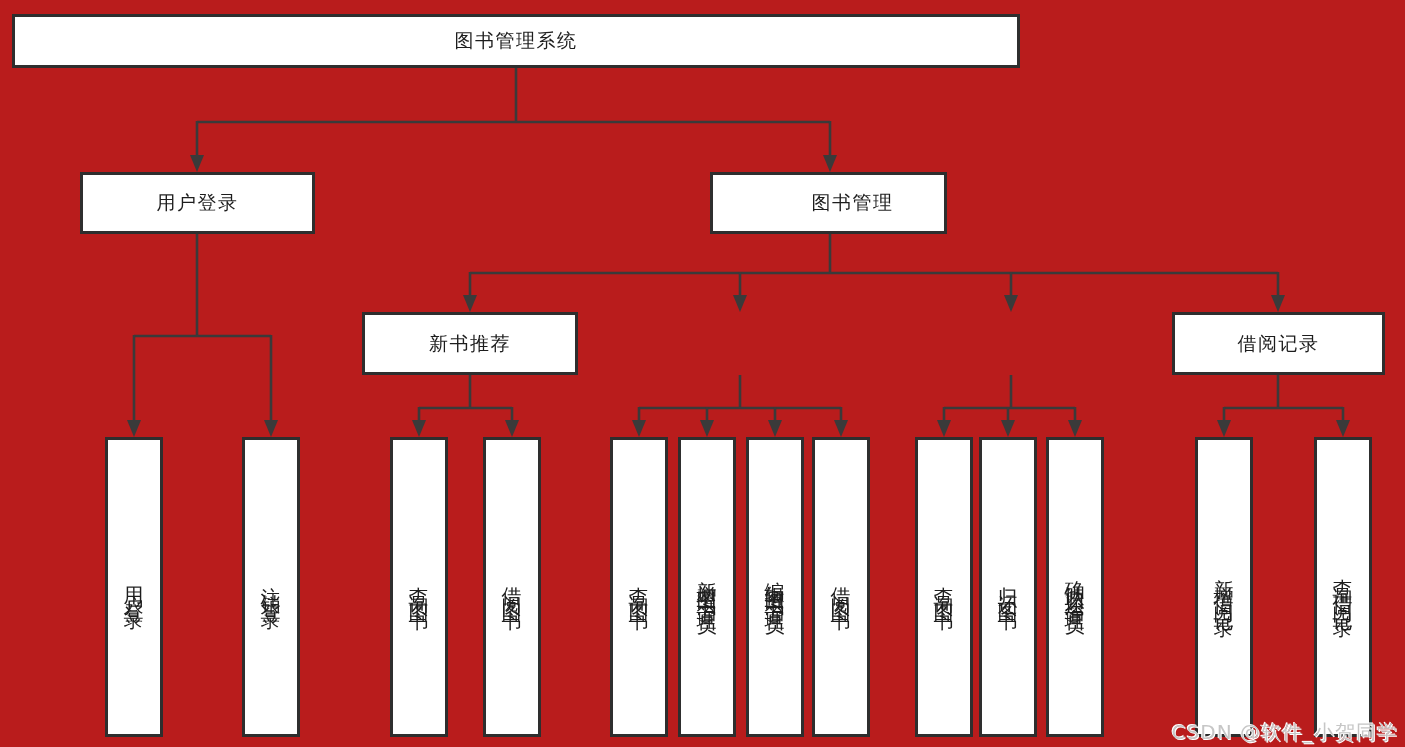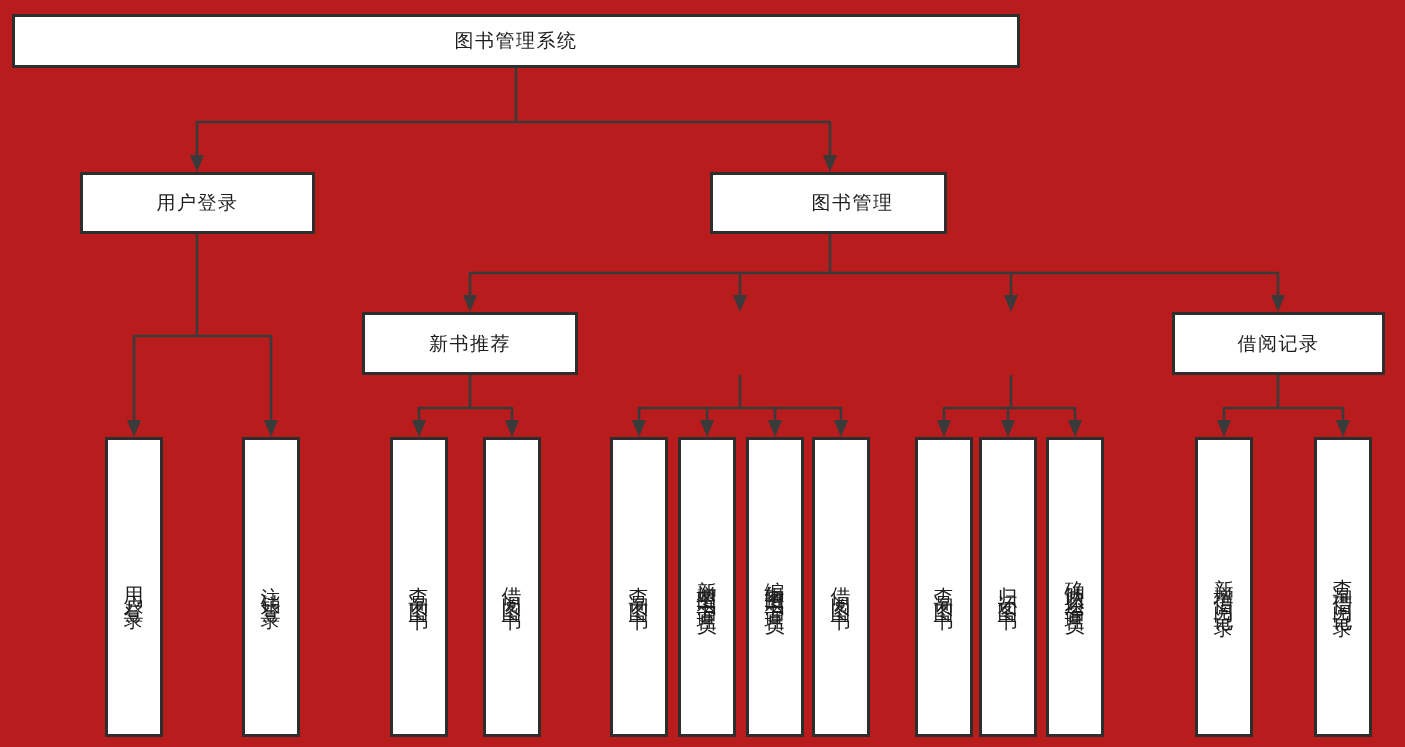--- a/index.html
+++ b/index.html
@@ -176,14 +176,15 @@
     <span>确认归还（管理员）</span>
   </div>
 
   <div class="box vbox" style="left:1195px; top:437px; width:58px; height:300px;">
     <span>新增借阅记录</span>
   </div>
   <div class="box vbox" style="left:1314px; top:437px; width:58px; height:300px;">
     <span>查询借阅记录</span>
   </div>
 
+  <div class="watermark">CSDN @软件_小贺同学</div>
 
 </div>
 
 </body></html>

